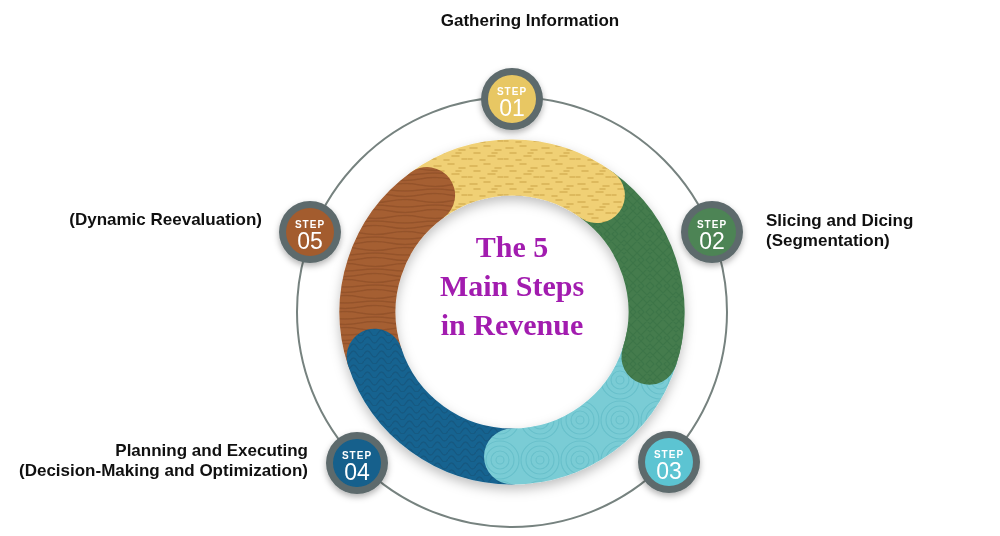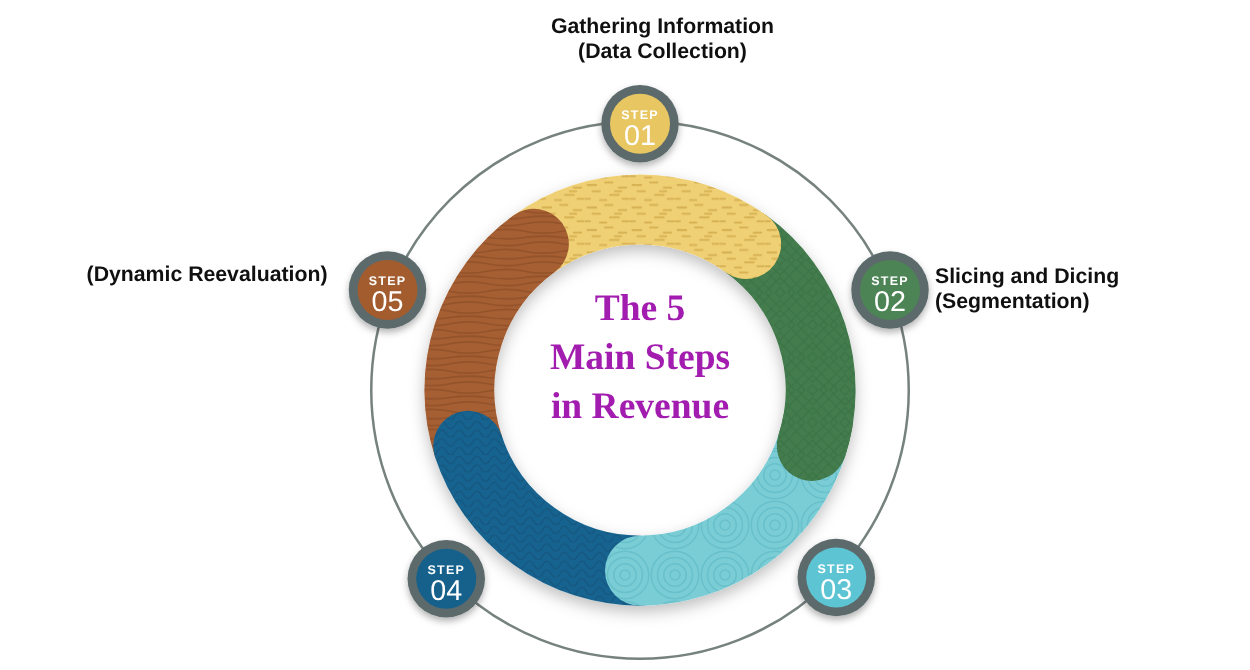--- a/index.html
+++ b/index.html
@@ -114,27 +114,30 @@
   </svg>
 
   <div class="center-title">
     <div class="line">The 5</div>
     <div class="line">Main Steps</div>
     <div class="line">in Revenue</div>
   </div>
 
   <div class="step-label align-center" style="left:320px;top:11px;width:420px;">
     <div class="line">Gathering Information</div>
-    <div class="line">(Data Collection)</div>
   </div>
 
-  <div class="step-label align-left" style="left:748px;top:211px;width:230px;">
+  <div class="step-label align-left" style="left:766px;top:211px;width:230px;">
     <div class="line">Slicing and Dicing</div>
     <div class="line">(Segmentation)</div>
   </div>
 
 
+  <div class="step-label align-right" style="left:0px;top:441px;width:308px;">
+    <div class="line">Planning and Executing</div>
+    <div class="line">(Decision-Making and Optimization)</div>
+  </div>
 
   <div class="step-label align-right" style="left:0px;top:210px;width:262px;">
     <div class="line">(Dynamic Reevaluation)</div>
   </div>
 
 </div>
 
 </body></html>

